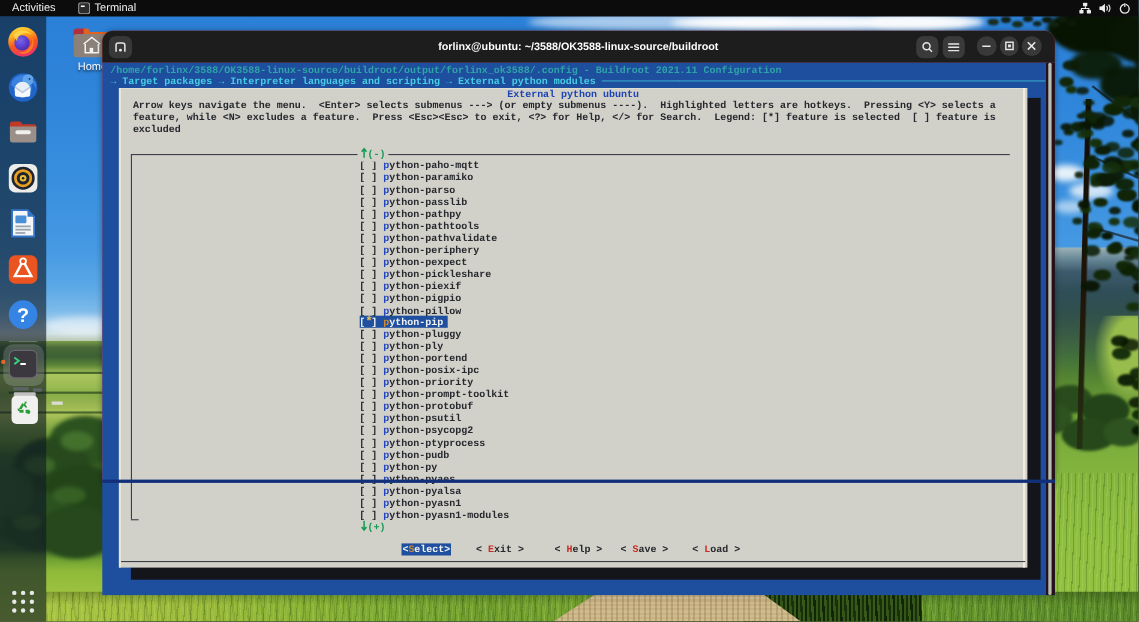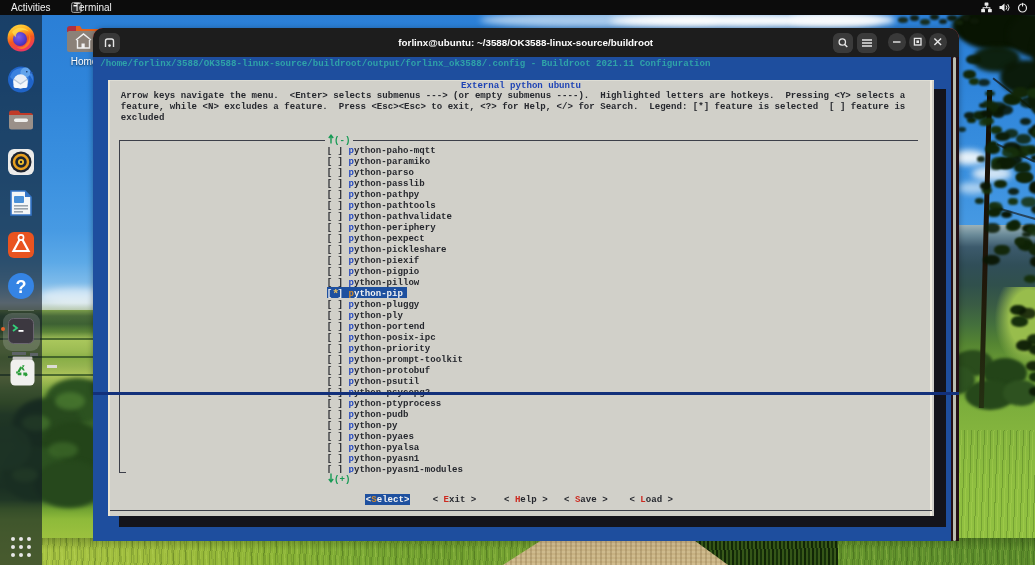--- a/index.html
+++ b/index.html
@@ -37,29 +37,29 @@
 .darkgrass{position:absolute;left:676px;top:538px;width:162px;height:27px;
  background:repeating-linear-gradient(88deg,rgba(10,28,2,.8) 0 2px,rgba(60,95,28,.5) 2px 4px,rgba(16,40,6,.75) 4px 6px,rgba(70,105,32,.45) 6px 8px),#2c4c14;}
 .path{position:absolute;left:495px;top:538px;width:245px;height:27px;
  background:linear-gradient(180deg,#b4a078,#c6b081 40%,#c9b383);
  clip-path:polygon(50px 0px,196px 0px,233px 27px,8px 27px);}
 .path .ptex{position:absolute;left:0;top:0;width:100%;height:100%;
  background:repeating-linear-gradient(90deg,rgba(120,95,55,.25) 0 2px,rgba(0,0,0,0) 2px 5px),repeating-linear-gradient(0deg,rgba(225,210,170,.3) 0 2px,rgba(0,0,0,0) 2px 4px);}
 
 #topbar{position:absolute;left:0;top:0;width:1035px;height:15px;background:#0c0c0c;color:#f1f1f1;}
 #topbar .act{position:absolute;left:11px;top:1px;font-size:10px;line-height:13px;}
-#topbar .appname{position:absolute;left:74px;top:1px;font-size:10px;line-height:13px;}
+#topbar .appname{position:absolute;left:86px;top:1px;font-size:10px;line-height:13px;}
 #topbar .clock{position:absolute;left:0;right:0;top:1px;text-align:center;font-size:10px;line-height:13px;}
 
 #dock{position:absolute;left:0;top:15px;width:42px;height:550px;background:rgba(14,24,36,0.62);}
 .dicon{position:absolute;left:6px;width:30px;height:30px;}
 
 #home{position:absolute;left:66px;top:23px;width:36px;height:48px;}
 
-#win{position:absolute;left:93px;top:28px;width:865.5px;height:367px;border-radius:10px 10px 0 0;background:#ef4444;box-shadow:0 1px 6px rgba(0,0,0,.35);}
+#win{position:absolute;left:93px;top:28px;width:865.5px;height:411px;border-radius:10px 10px 0 0;background:#ef4444;box-shadow:0 1px 6px rgba(0,0,0,.35);}
 #winbottom{position:absolute;left:0;bottom:0;width:100%;height:3px;background:#12307a;}
 #titlebar{position:absolute;left:0;top:0;width:100%;height:29px;background:#1d1d1d;border-radius:10px 10px 0 0;}
 #titlebar .title{position:absolute;left:0;right:0;top:9px;text-align:center;font-size:9.8px;font-weight:bold;color:#fdfdfd;}
 .tbtn{position:absolute;background:#3a3a3a;border-radius:6px;}
 .cbtn{position:absolute;background:#393939;border-radius:50%;width:17.5px;height:17.5px;top:5px;}
 
 #term{position:absolute;left:0;top:29px;width:100%;height:484px;background:#1e4e9e;font-family:"Liberation Mono",monospace;font-weight:bold;font-size:9.08px;line-height:10.97px;white-space:pre;}
 .trow{position:absolute;left:7.3px;}
 .teal{color:#2fa3a8;}
 .cyan{color:#46cde2;}
@@ -419,20 +419,21 @@
     <div class="cbtn" style="left:815.5px"><svg width="17.5" height="17.5" viewBox="0 0 17.5 17.5">
           <rect x="5.4" y="5.4" width="6.6" height="6.6" fill="none" stroke="#e8e8e8" stroke-width="1.3"></rect>
           <rect x="7.4" y="7.4" width="2.6" height="2.6" fill="#e8e8e8"></rect>
         </svg></div>
     <div class="cbtn" style="left:836px"><svg width="17.5" height="17.5" viewBox="0 0 17.5 17.5">
           <path d="M5.4,5.4 l6.7,6.7 M12.1,5.4 l-6.7,6.7" stroke="#e8e8e8" stroke-width="1.4"></path>
         </svg></div>
   </div>
   <div id="term">
     <div class="trow teal" style="top:2px">/home/forlinx/3588/OK3588-linux-source/buildroot/output/forlinx_ok3588/.config - Buildroot 2021.11 Configuration</div>
+    <div class="trow cyan" style="top:12.2px" id="crumb">→ Target packages → Interpreter languages and scripting → External python modules ──────────────────────────────────────────────────────────────────────────</div>
     <div id="shadow"></div>
     <div id="dialog">
       <div class="dtitle">External python ubuntu</div>
       <div class="dtext abs" style="left:12.8px;top:11.1px">Arrow keys navigate the menu.  &lt;Enter&gt; selects submenus ---&gt; (or empty submenus ----).  Highlighted letters are hotkeys.  Pressing &lt;Y&gt; selects a</div>
       <div class="dtext abs" style="left:12.8px;top:22.1px">feature, while &lt;N&gt; excludes a feature.  Press &lt;Esc&gt;&lt;Esc&gt; to exit, &lt;?&gt; for Help, &lt;/&gt; for Search.  Legend: [*] feature is selected  [ ] feature is</div>
       <div class="dtext abs" style="left:12.8px;top:33.1px">excluded</div>
       <div id="rline"></div>
       <div style="position:absolute;left:2px;top:429.6px;width:822px;height:1.5px;background:#3c3f49;"></div>
       <div id="lbox"></div>
       <div id="lcorner"></div>

